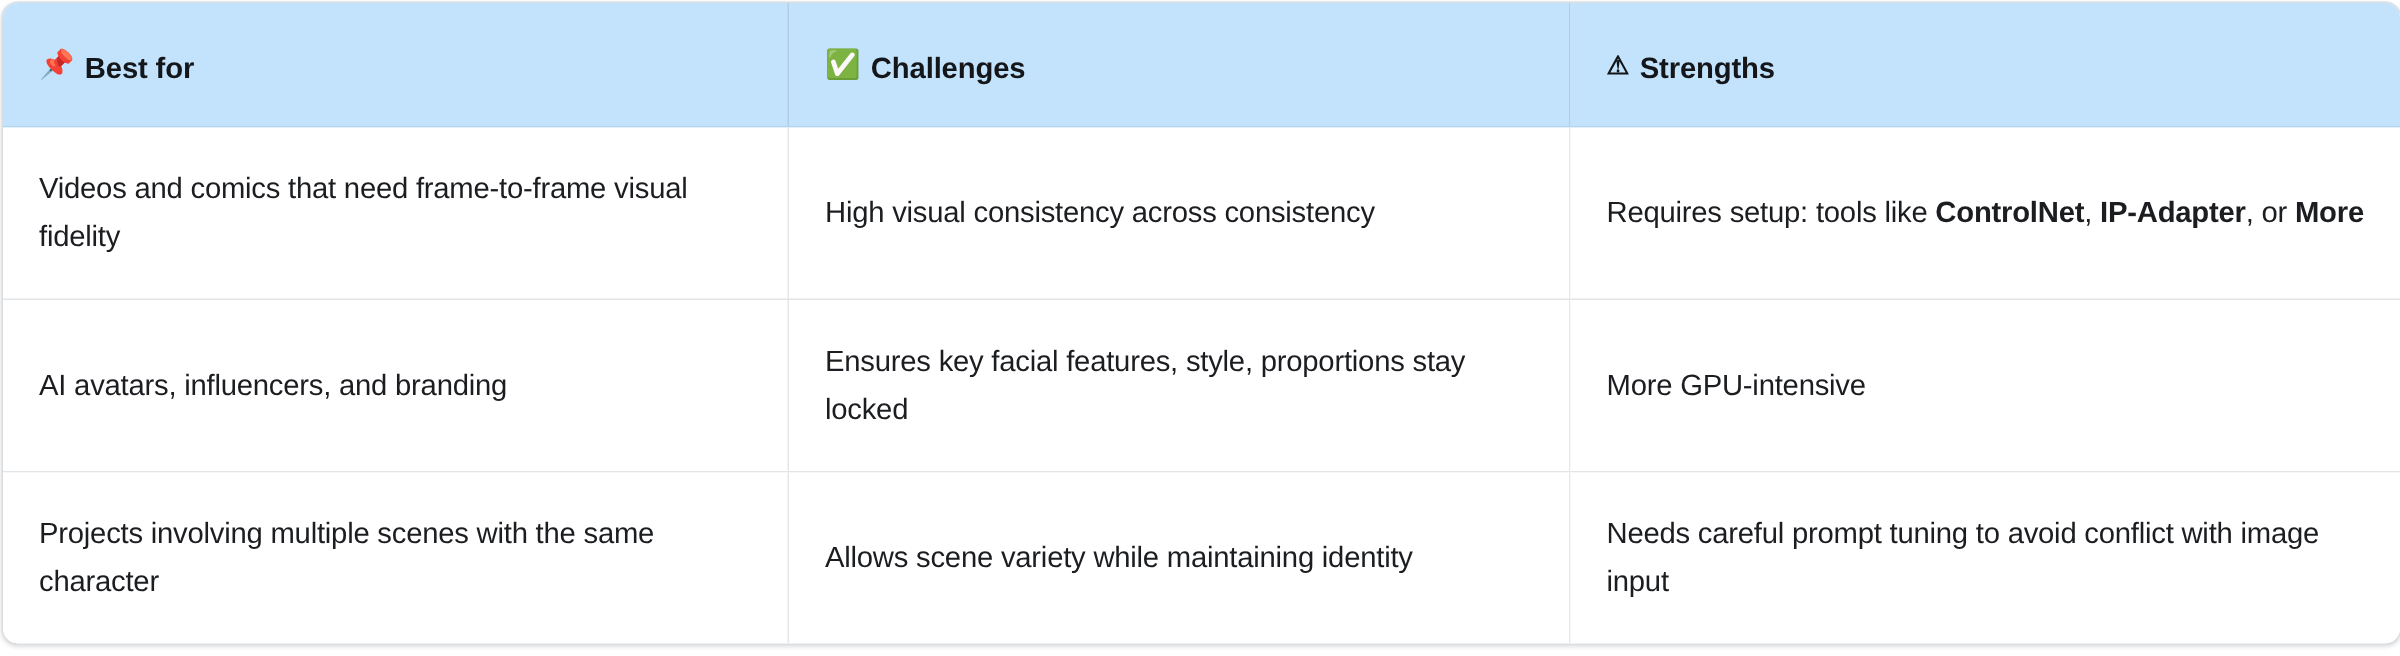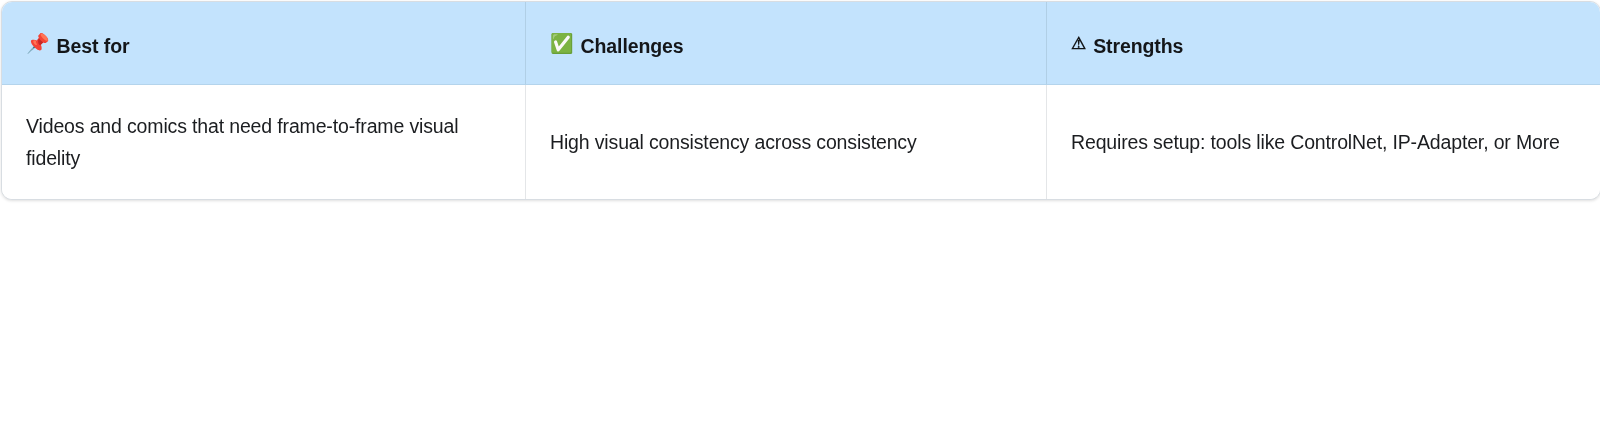--- a/index.html
+++ b/index.html
@@ -76,21 +76,21 @@
     color: #1b1d20;
     letter-spacing: -0.15px;
     border-bottom: 1px solid #e2e4e6;
     border-right: 1px solid #e4e6e8;
     background: #ffffff;
   }
   tbody td:last-child { border-right: none; }
   tbody tr:last-child td { border-bottom: none; }
 
   tbody td .cell-text { display: block; }
-  tbody td b { font-weight: normal; }
+  tbody td b { font-weight: bold; }
 </style>
 </head>
 <body>
 
 <div class="table-wrap">
   <table class="comparison-table">
     <colgroup>
       <col class="c1">
         <col class="c2">
         <col class="c3">
@@ -122,15 +122,37 @@
         <td>
           <span class="cell-text">Videos and comics that need frame-to-frame visual fidelity</span>
         </td>
         <td>
           <span class="cell-text">High visual consistency across consistency</span>
         </td>
         <td>
           <span class="cell-text">Requires setup: tools like <b>ControlNet</b>, <b>IP-Adapter</b>, or <b>More</b></span>
         </td>
       </tr>
+      <tr>
+        <td>
+          <span class="cell-text">AI avatars, influencers, and branding</span>
+        </td>
+        <td>
+          <span class="cell-text">Ensures key facial features, style, proportions stay locked</span>
+        </td>
+        <td>
+          <span class="cell-text">More GPU-intensive</span>
+        </td>
+      </tr>
+      <tr>
+        <td>
+          <span class="cell-text">Projects involving multiple scenes with the same character</span>
+        </td>
+        <td>
+          <span class="cell-text">Allows scene variety while maintaining identity</span>
+        </td>
+        <td>
+          <span class="cell-text">Needs careful prompt tuning to avoid conflict with image input</span>
+        </td>
+      </tr>
     </tbody>
   </table>
 </div>
 
 </body></html>

